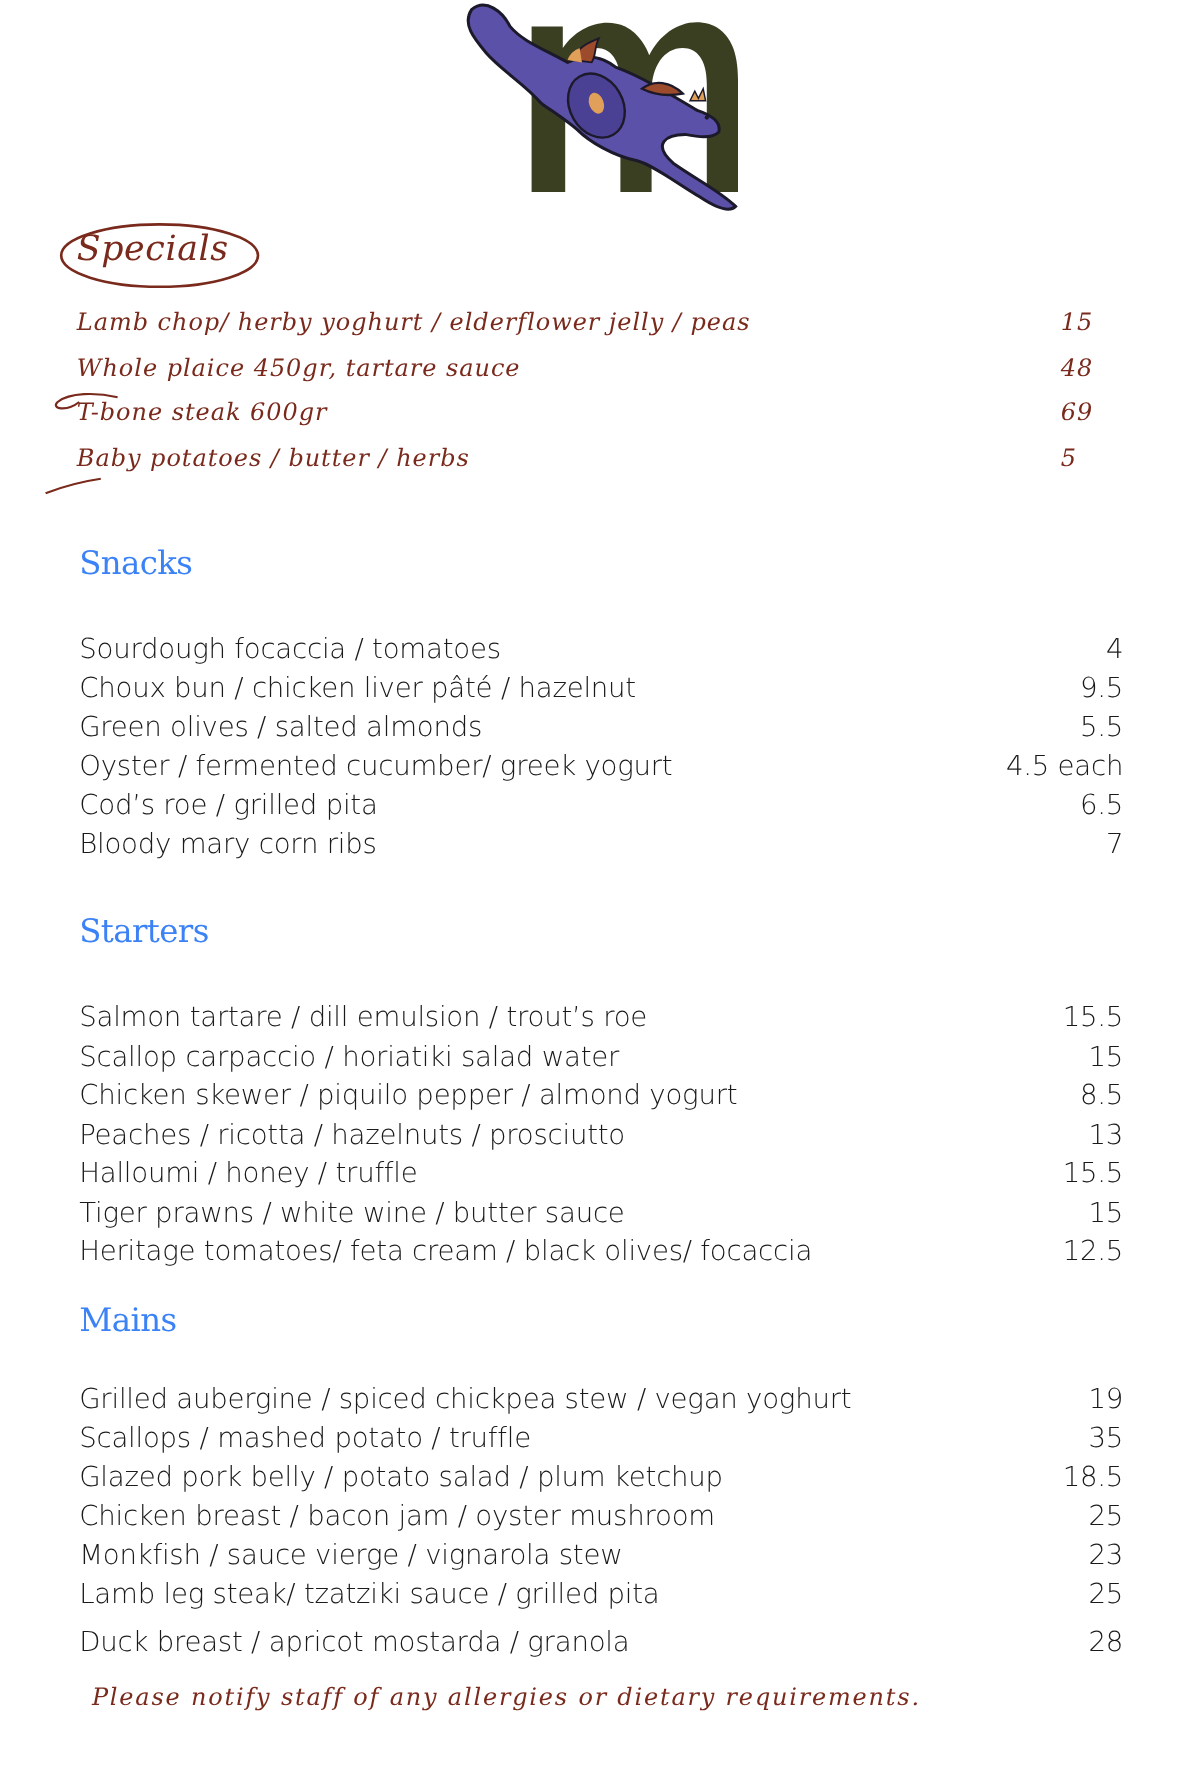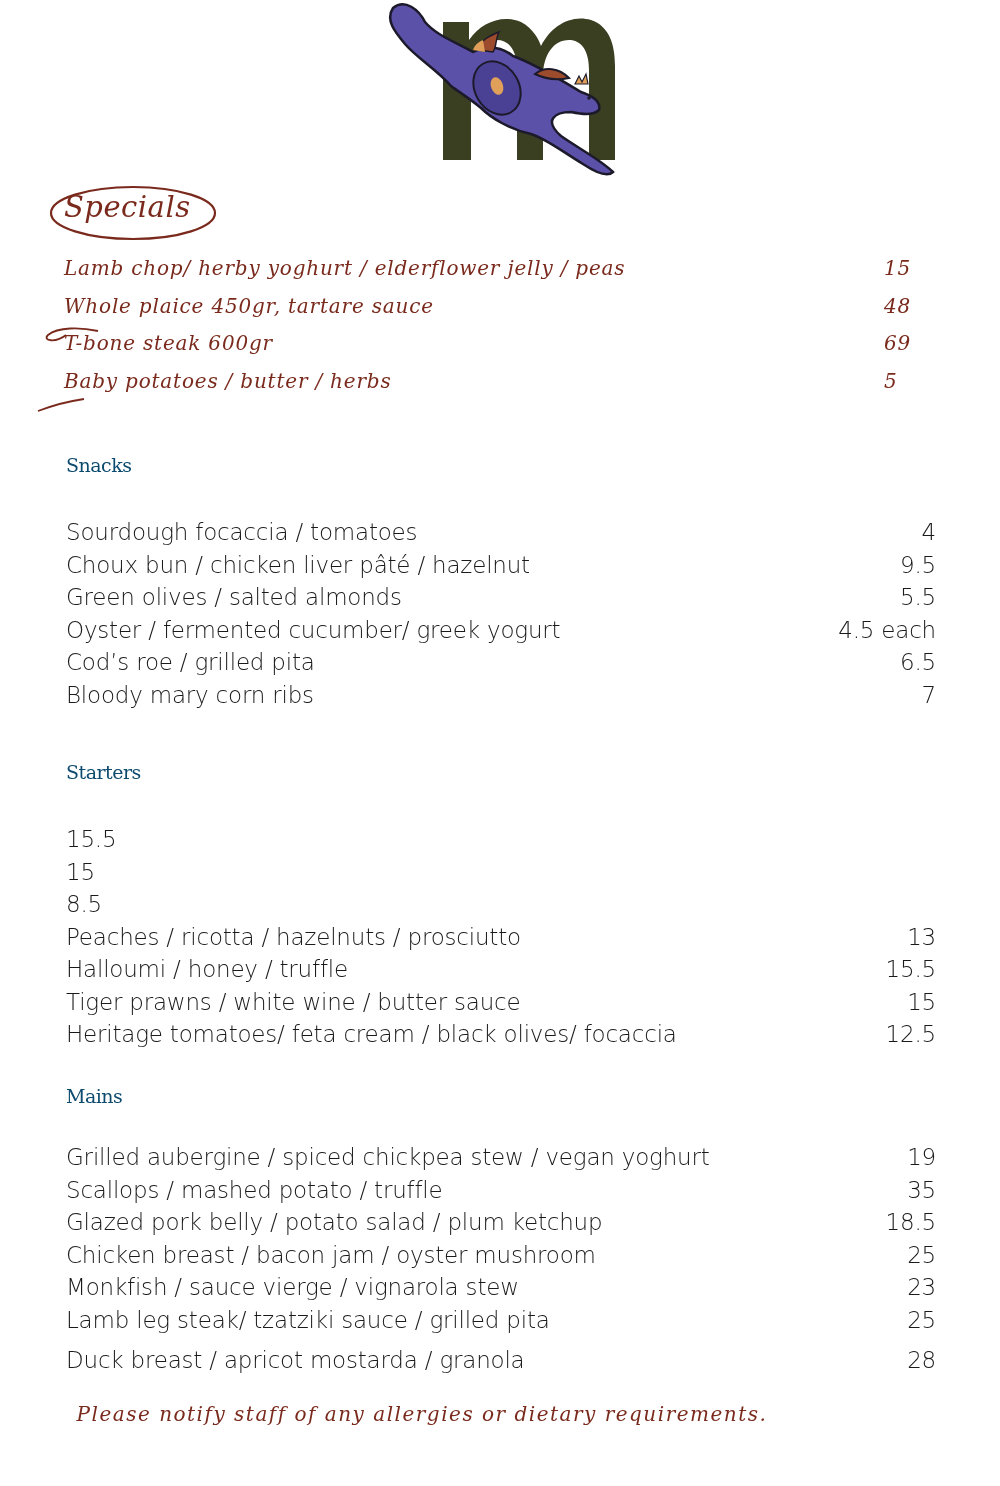--- a/index.html
+++ b/index.html
@@ -7,21 +7,21 @@
   .logo { position: absolute; left: 385px; top: 0; width: 235px; height: 180px; }
   .specials-oval { position: absolute; left: 48px; top: 184px; width: 170px; height: 58px; }
   .specials-title { position: absolute; left: 64px; top: 190px; font-family: "DejaVu Serif", serif; font-style: italic; font-size: 29px; color: #7a2a1c; letter-spacing: 0.5px; text-align: right; }
   .specials-list { position: absolute; left: 64px; top: 256px; width: 880px; }
   .special-row { position: relative; height: 37.5px; font-family: "DejaVu Serif", serif; font-style: italic; font-size: 20px; color: #7a2a1c; letter-spacing: 0.8px; }
   .special-row .name { position: absolute; left: 0; top: 0; white-space: nowrap; }
   .special-row .price { position: absolute; right: 0; top: 0; width: 60px; text-align: left; }
   .swash-t { position: absolute; left: 40px; top: 325px; width: 60px; height: 30px; }
   .swash-b { position: absolute; left: 36px; top: 385px; width: 50px; height: 30px; }
   .section { position: absolute; left: 66px; width: 870px; }
-  .section h2 { margin: 0; font-family: "DejaVu Serif", serif; font-weight: normal; font-size: 19px; color: #0c4a6e; letter-spacing: -0.5px; }
+  .section h2 { margin: 0; font-family: "DejaVu Serif", serif; font-weight: normal; font-size: 27px; color: #3b82f6; letter-spacing: -0.5px; }
   .items { margin-top: 40px; }
   .item { display: flex; justify-content: space-between; height: 32.5px; font-family: "DejaVu Sans", sans-serif; font-size: 23px; font-weight: 300; color: #1a1a1a; line-height: 32.5px; letter-spacing: -0.2px; }
   .item .price { text-align: right; }
   .footer-note { position: absolute; left: 0; width: 844px; top: 1402px; text-align: center; font-family: "DejaVu Serif", serif; font-style: italic; font-size: 20px; color: #7a2a1c; letter-spacing: 1.5px; }
 </style>
 </head>
 <body>
 
 <svg class="logo" viewBox="0 0 235 180" xmlns="http://www.w3.org/2000/svg">
 
@@ -100,26 +100,29 @@
         <span>Bloody mary corn ribs</span>
         <span class="price">7</span>
       </div>
   </div>
 </div>
 
 <div class="section" style="top:761px;">
   <h2>Starters</h2>
   <div class="items">
     <div class="item">
+        <span>Salmon tartare / dill emulsion / trout’s roe</span>
         <span class="price">15.5</span>
       </div>
     <div class="item">
+        <span>Scallop carpaccio / horiatiki salad water</span>
         <span class="price">15</span>
       </div>
     <div class="item">
+        <span>Chicken skewer / piquilo pepper / almond yogurt</span>
         <span class="price">8.5</span>
       </div>
     <div class="item">
         <span>Peaches / ricotta / hazelnuts / prosciutto</span>
         <span class="price">13</span>
       </div>
     <div class="item">
         <span>Halloumi / honey / truffle</span>
         <span class="price">15.5</span>
       </div>

